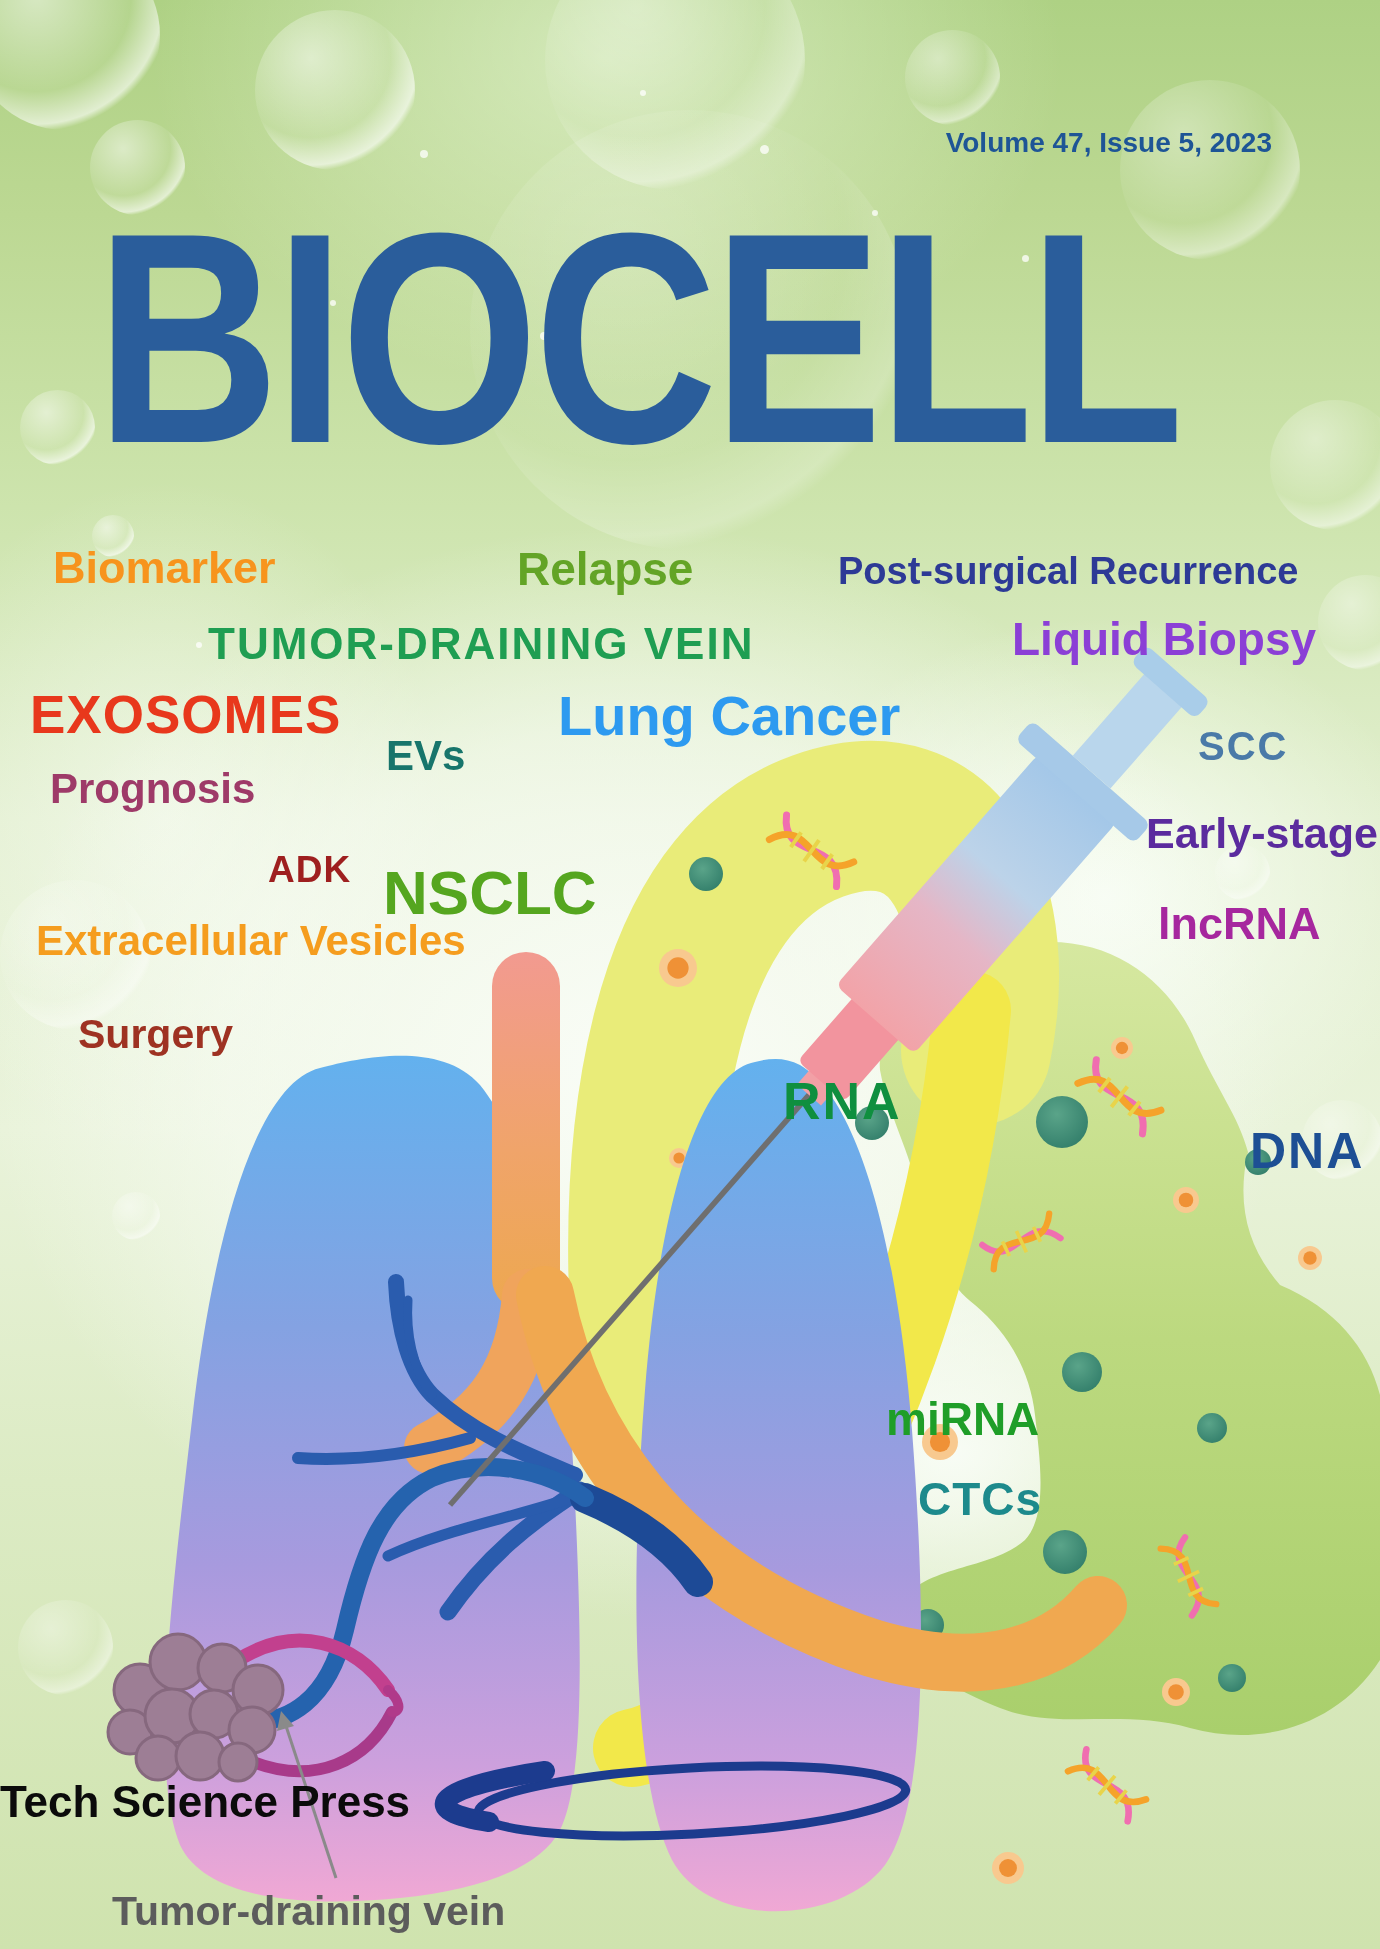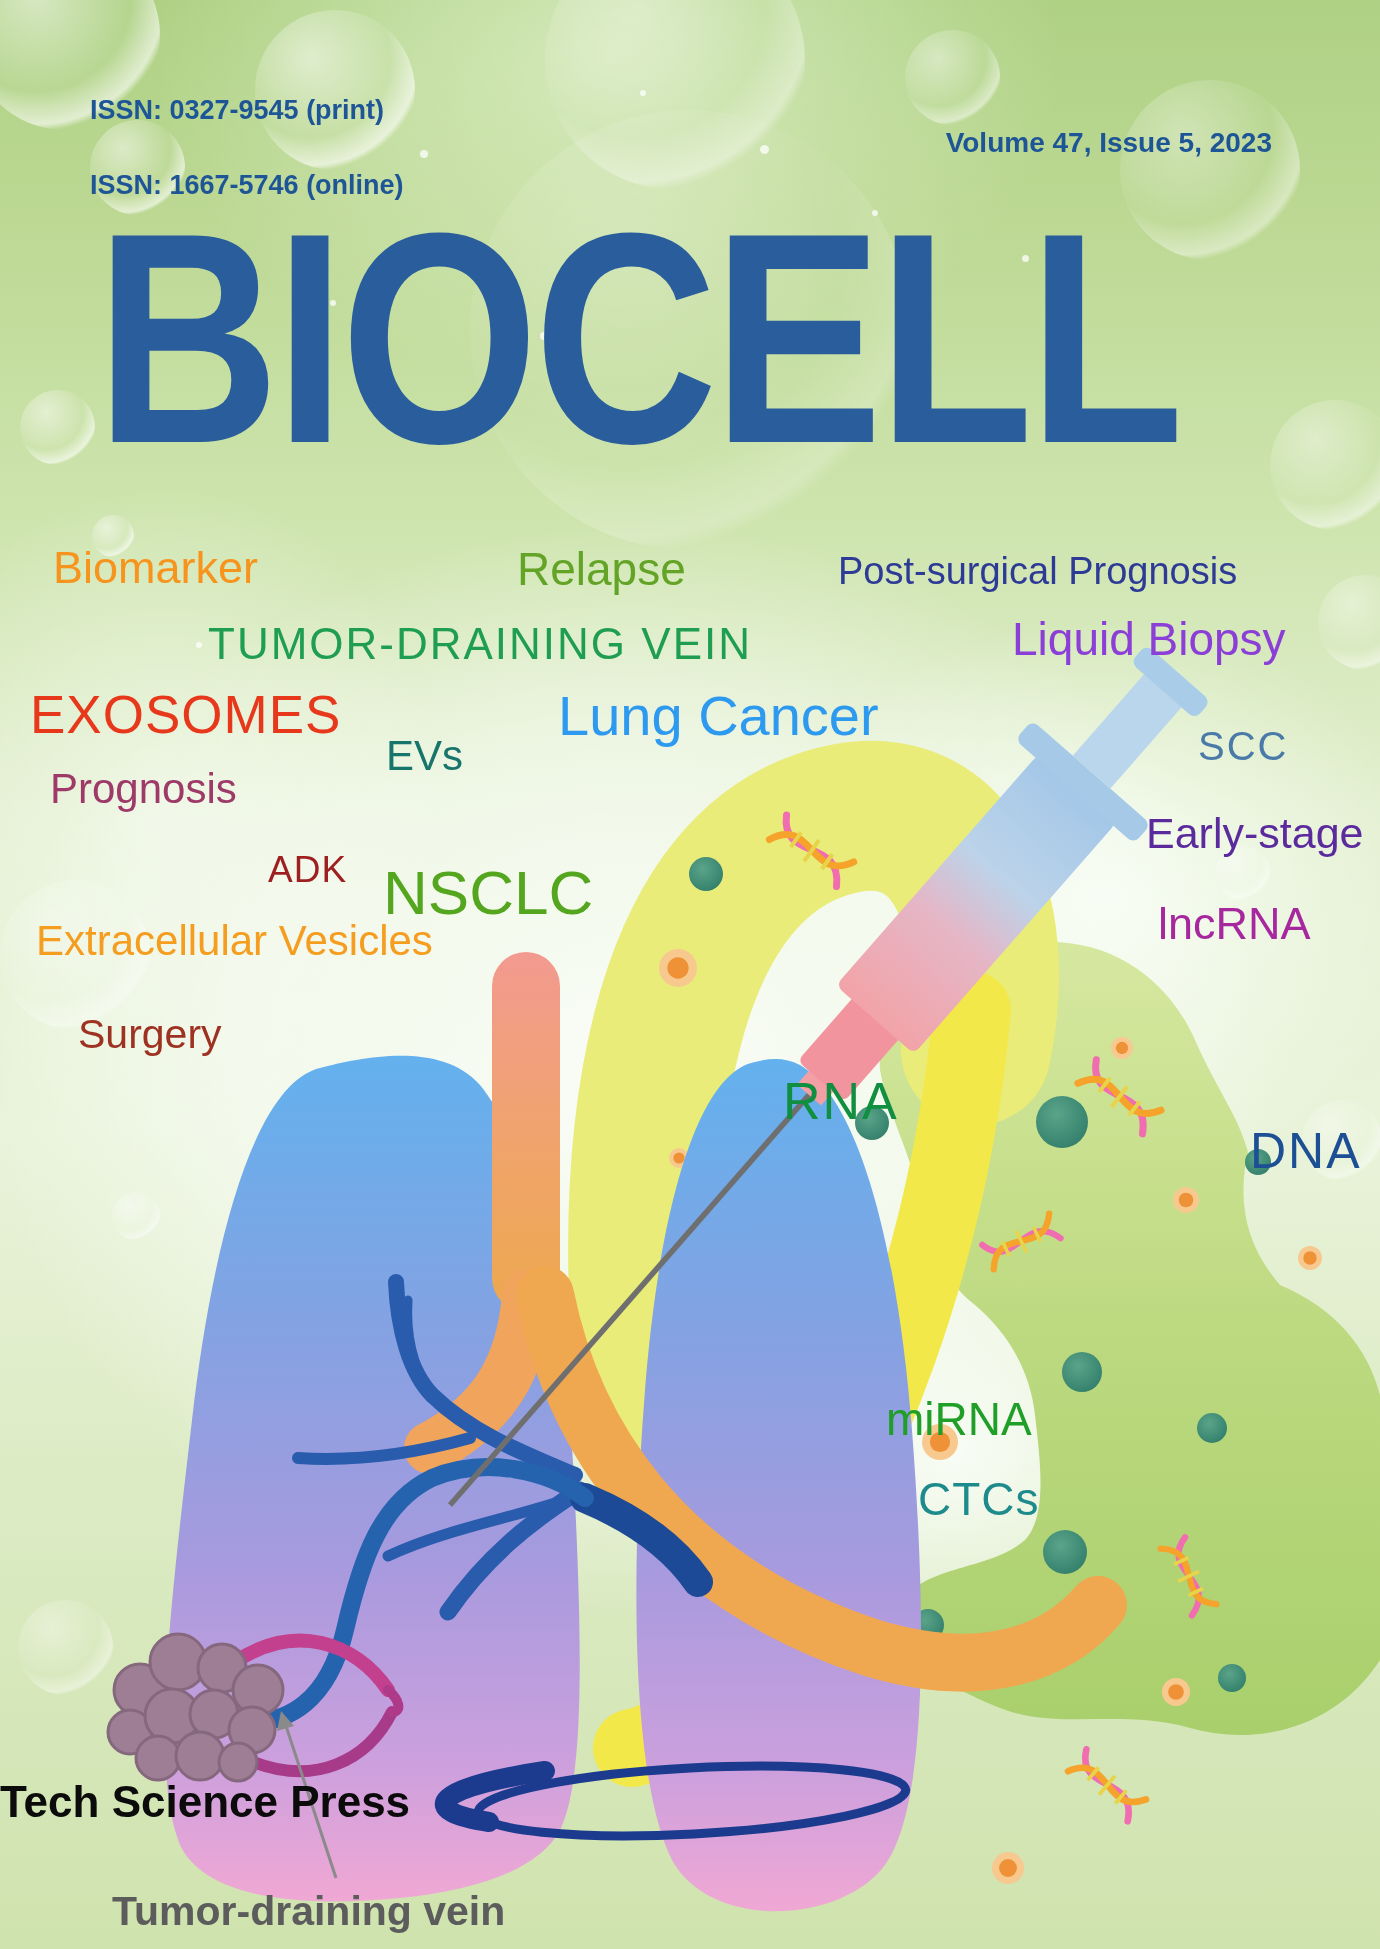--- a/index.html
+++ b/index.html
@@ -15,21 +15,21 @@
       linear-gradient(180deg,#aed184 0%,#bcd893 11%,#cde4ad 26%,#e2efcf 42%,#e9f3da 58%,#dcebc4 76%,#cfe3ae 100%);
   }
   .bubble{position:absolute;border-radius:50%;
     background:radial-gradient(circle at 35% 30%, rgba(255,255,255,0.5), rgba(255,255,255,0.08) 52%, rgba(255,255,255,0.6) 70%, rgba(255,255,255,0) 74%);}
   .dot{position:absolute;border-radius:50%;background:rgba(255,255,255,0.75);}
   .issn{position:absolute;left:90px;top:55px;font-size:27px;font-weight:bold;line-height:1.38;white-space:pre-line;}
   .vol{position:absolute;top:92px;right:108px;font-size:28px;font-weight:bold;margin-top:35px;}
   .title{position:absolute;top:188px;left:0;width:1205px;text-align:center;
     font-size:300px;font-weight:bold;line-height:1;letter-spacing:-6px;}
   .title .inner{display:inline-block;transform:scaleX(0.85);transform-origin:50% 50%;}
-  .kw{position:absolute;font-weight:normal;white-space:nowrap;line-height:1;}
+  .kw{position:absolute;font-weight:bold;white-space:nowrap;line-height:1;}
   svg.art{position:absolute;left:0;top:0;}
   .publisher{position:absolute;top:1777px;left:0;width:1380px;
     font-size:44px;font-weight:bold;color:#0b0b0b;letter-spacing:0px;}
   .caption{position:absolute;left:112px;top:1888px;font-size:41px;font-weight:bold;}
 </style>
 </head>
 <body>
 
 <div id="cover">
 
@@ -51,24 +51,20 @@
   <div class="bubble" style="left:1215px;top:845px;width:55px;height:55px;opacity:.7"></div>
   <div class="dot" style="left:420px;top:150px;width:8px;height:8px"></div>
   <div class="dot" style="left:640px;top:90px;width:6px;height:6px"></div>
   <div class="dot" style="left:760px;top:145px;width:9px;height:9px"></div>
   <div class="dot" style="left:872px;top:210px;width:6px;height:6px"></div>
   <div class="dot" style="left:1022px;top:255px;width:7px;height:7px"></div>
   <div class="dot" style="left:330px;top:300px;width:6px;height:6px"></div>
   <div class="dot" style="left:540px;top:332px;width:8px;height:8px"></div>
   <div class="dot" style="left:196px;top:642px;width:6px;height:6px"></div>
 
-  <div class="issn" style="color: rgb(30, 85, 150);">
-    <div>ISSN: 0327-9545 (print)</div>
-    <div>ISSN: 1667-5746 (online)</div>
-  </div>
   <div class="vol" style="color: rgb(30, 85, 150);">Volume 47, Issue 5, 2023</div>
 
   <div class="title" style="color: rgb(42, 93, 155);">
     <span class="inner">BIOCELL</span>
   </div>
 
   <svg class="art" width="1380" height="1949" viewBox="0 0 1380 1949" xmlns="http://www.w3.org/2000/svg">
     <defs>
       <linearGradient id="lungGrad" x1="0" y1="0" x2="0" y2="1">
         <stop offset="0" stop-color="#63b1ee"></stop>
@@ -223,21 +219,21 @@
 
     <g>
       <ellipse cx="692" cy="1801" rx="214" ry="33" fill="none" stroke="#1c3b8e" stroke-width="9" transform="rotate(-3 692 1801)"></ellipse>
       <path d="M489,1822 A214,33 -3 0 1 545,1771" fill="none" stroke="#1c3b8e" stroke-width="20" stroke-linecap="round"></path>
     </g>
   </svg>
 
   <div>
     <span class="kw" style="left: 53px; top: 545px; font-size: 45px; color: rgb(247, 148, 29);">Biomarker</span>
     <span class="kw" style="left: 517px; top: 546px; font-size: 46px; color: rgb(99, 164, 38);">Relapse</span>
-    <span class="kw" style="left: 838px; top: 552px; font-size: 38px; color: rgb(45, 58, 150);">Post-surgical Prognosis</span>
+    <span class="kw" style="left: 838px; top: 552px; font-size: 38px; color: rgb(45, 58, 150);">Post-surgical Recurrence</span>
     <span class="kw" style="left: 208px; top: 622px; font-size: 44px; letter-spacing: 2px; color: rgb(31, 158, 82);">TUMOR-DRAINING VEIN</span>
     <span class="kw" style="left: 1012px; top: 616px; font-size: 46px; color: rgb(139, 63, 214);">Liquid Biopsy</span>
     <span class="kw" style="left: 30px; top: 688px; font-size: 53px; letter-spacing: 1px; color: rgb(232, 56, 28);">EXOSOMES</span>
     <span class="kw" style="left: 386px; top: 735px; font-size: 42px; color: rgb(23, 117, 107);">EVs</span>
     <span class="kw" style="left: 558px; top: 688px; font-size: 56px; color: rgb(45, 154, 240);">Lung Cancer</span>
     <span class="kw" style="left: 1198px; top: 726px; font-size: 40px; letter-spacing: 2px; color: rgb(74, 122, 168);">SCC</span>
     <span class="kw" style="left: 50px; top: 768px; font-size: 42px; color: rgb(158, 58, 104);">Prognosis</span>
     <span class="kw" style="left: 268px; top: 851px; font-size: 37px; letter-spacing: 1px; color: rgb(158, 31, 31);">ADK</span>
     <span class="kw" style="left: 383px; top: 822px; font-size: 62px; color: rgb(85, 166, 31); margin-top: 40px;">NSCLC</span>
     <span class="kw" style="left: 1100px; top: 812px; font-size: 43px; color: rgb(91, 43, 158); margin-left: 46px;">Early-stage</span>

